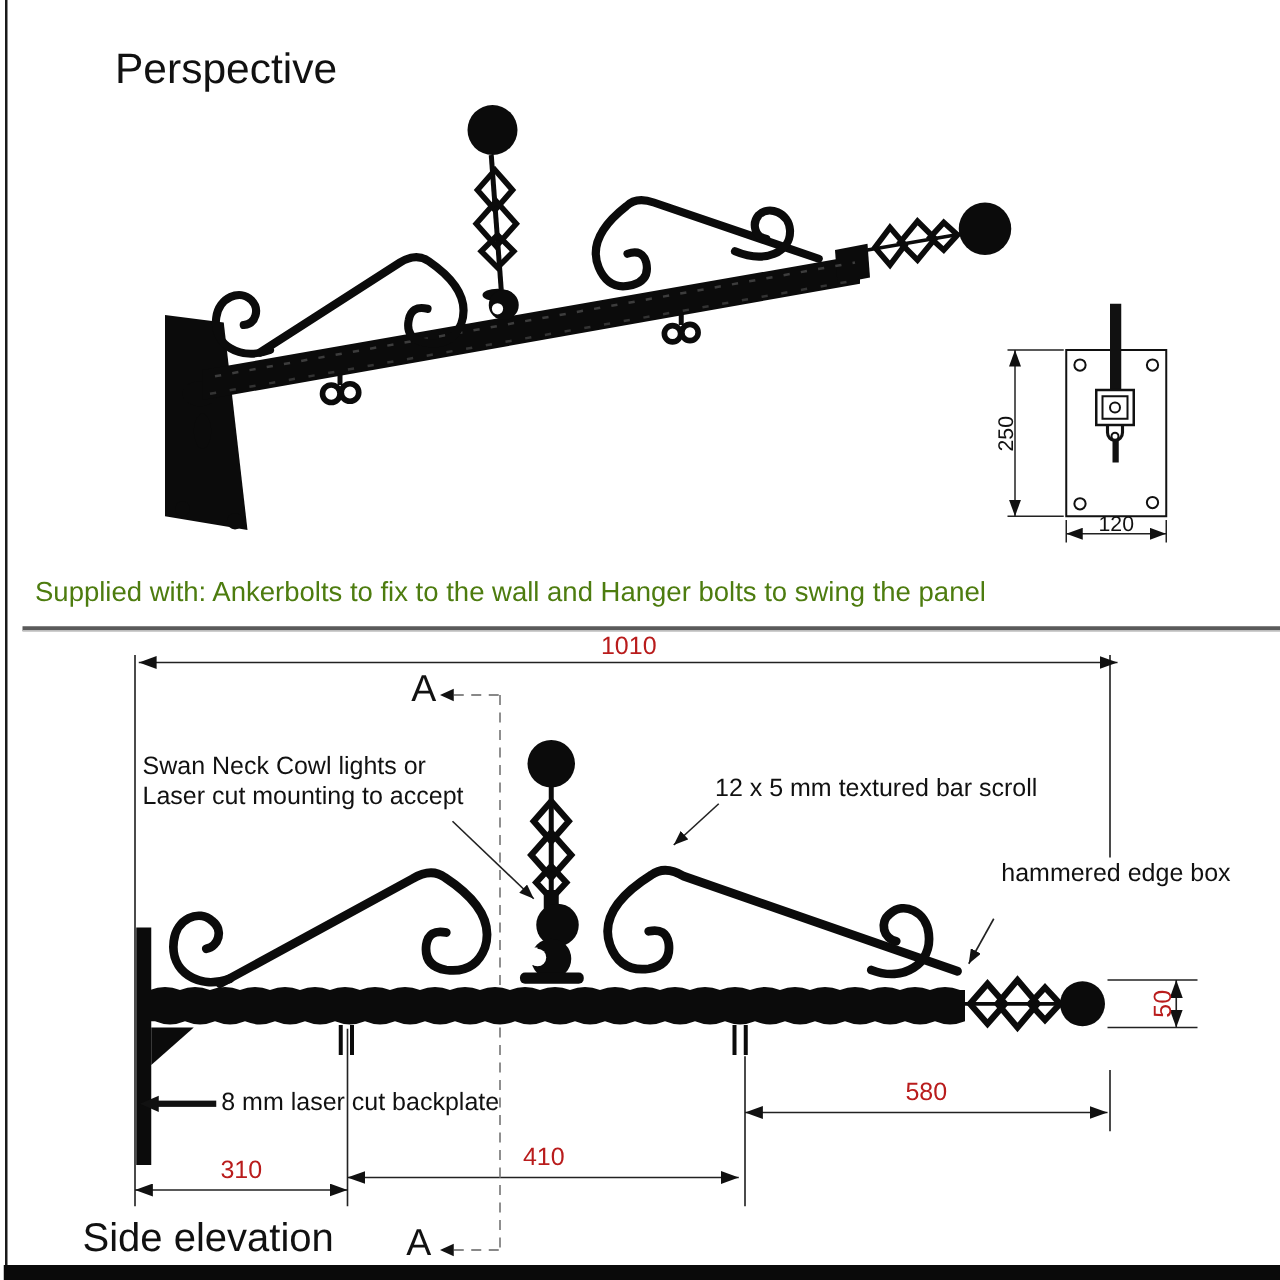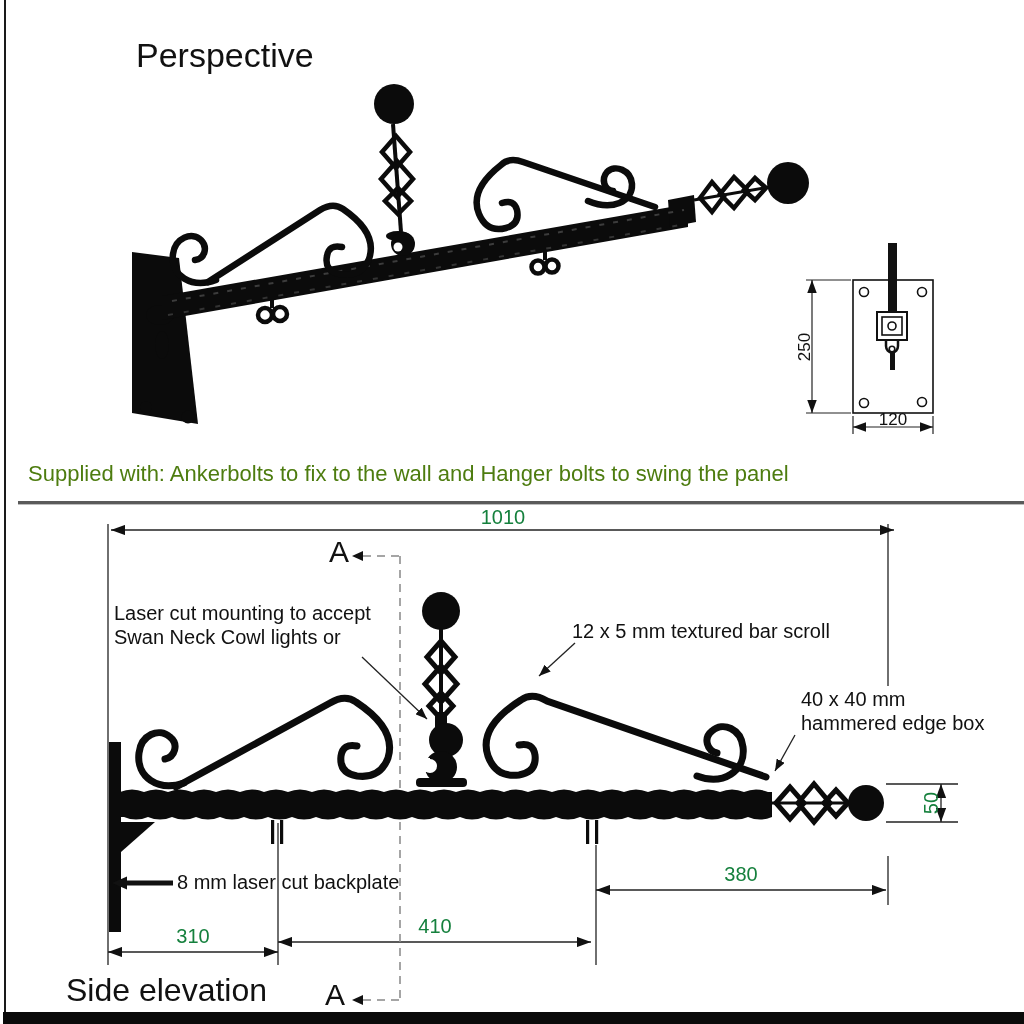--- a/index.html
+++ b/index.html
@@ -6,21 +6,21 @@
   body{
     width:1024px;height:1024px;position:relative;background:#ffffff;
     font-family:"Liberation Sans", sans-serif;color:#111;overflow:hidden;
   }
   .abs{position:absolute;white-space:nowrap;}
   .ctr{transform:translateX(-50%);}
   .rot{transform:translate(-50%,-50%) rotate(-90deg);transform-origin:center;}
   .title{font-size:34px;color:#111;}
   .title2{font-size:32px;color:#111;}
   .note{font-size:20px;color:#111;line-height:23.5px;}
-  .dim{font-size:20px;color:#15803d;}
+  .dim{font-size:20px;color:#b91c1c;}
   .dimsm{font-size:17px;color:#111;}
   .secA{font-size:30px;color:#111;}
   .supplied{font-size:22px;color:#4d7c0f;}
   .vline{position:absolute;left:4px;top:0;width:2px;height:1012px;background:#1a1a1a;}
   .divider{position:absolute;left:18px;top:501px;width:1006px;height:3px;background:#5a5a5a;border-bottom:1px solid #bdbdbd;}
   .bottombar{position:absolute;left:3px;top:1012px;width:1021px;height:12px;background:#0a0a0a;}
   svg{position:absolute;left:0;}
 </style>
 </head>
 <body>
@@ -199,44 +199,43 @@
     <rect x="414" y="258" width="16" height="14" fill="#fff"></rect>
     <rect x="416" y="278" width="51" height="9" rx="4" fill="#0b0b0b"></rect>
   </g>
 
   <g>
     <polygon points="112,383 127,376.5 127,389.5" fill="#111"></polygon>
     <rect x="126" y="380.5" width="47" height="5" fill="#111"></rect>
   </g>
 </svg>
 
-<div class="abs title" style="left:92px;top:36px;margin-left:44px;">Perspective</div>
+<div class="abs title" style="left:92px;top:36px;">Perspective</div>
 
 <div class="abs dimsm rot" style="left:805px;top:347px;">250</div>
 <div class="abs dimsm ctr" style="left:893px;top:410px;">120</div>
 
 <div class="abs supplied" style="left:28px;top:461px;">Supplied with: Ankerbolts to fix to the wall and Hanger bolts to swing the panel</div>
 
 <div class="abs dim ctr" style="left:503px;top:506px;">1010</div>
 <div class="abs secA" style="left:329px;top:535px;">A</div>
 
 <div class="abs note" style="left:114px;top:602px;">
+  <div>Swan Neck Cowl lights or</div>
   <div>Laser cut mounting to accept</div>
-  <div>Swan Neck Cowl lights or</div>
 </div>
 
 <div class="abs note" style="left:572px;top:620px;">12 x 5 mm textured bar scroll</div>
 
 <div class="abs note" style="left:801px;top:688px;">
-  <div>40 x 40 mm</div>
   <div>hammered edge box</div>
 </div>
 
 <div class="abs dim rot" style="left:931px;top:803px;">50</div>
 
 <div class="abs note" style="left:177px;top:871px;">8 mm laser cut backplate</div>
 
-<div class="abs dim ctr" style="left:741px;top:863px;">380</div>
+<div class="abs dim ctr" style="left:741px;top:863px;">580</div>
 <div class="abs dim ctr" style="left:435px;top:915px;">410</div>
 <div class="abs dim ctr" style="left:193px;top:925px;">310</div>
 
 <div class="abs title2" style="left:66px;top:972px;">Side elevation</div>
 <div class="abs secA" style="left:325px;top:978px;">A</div>
 
 </body></html>

